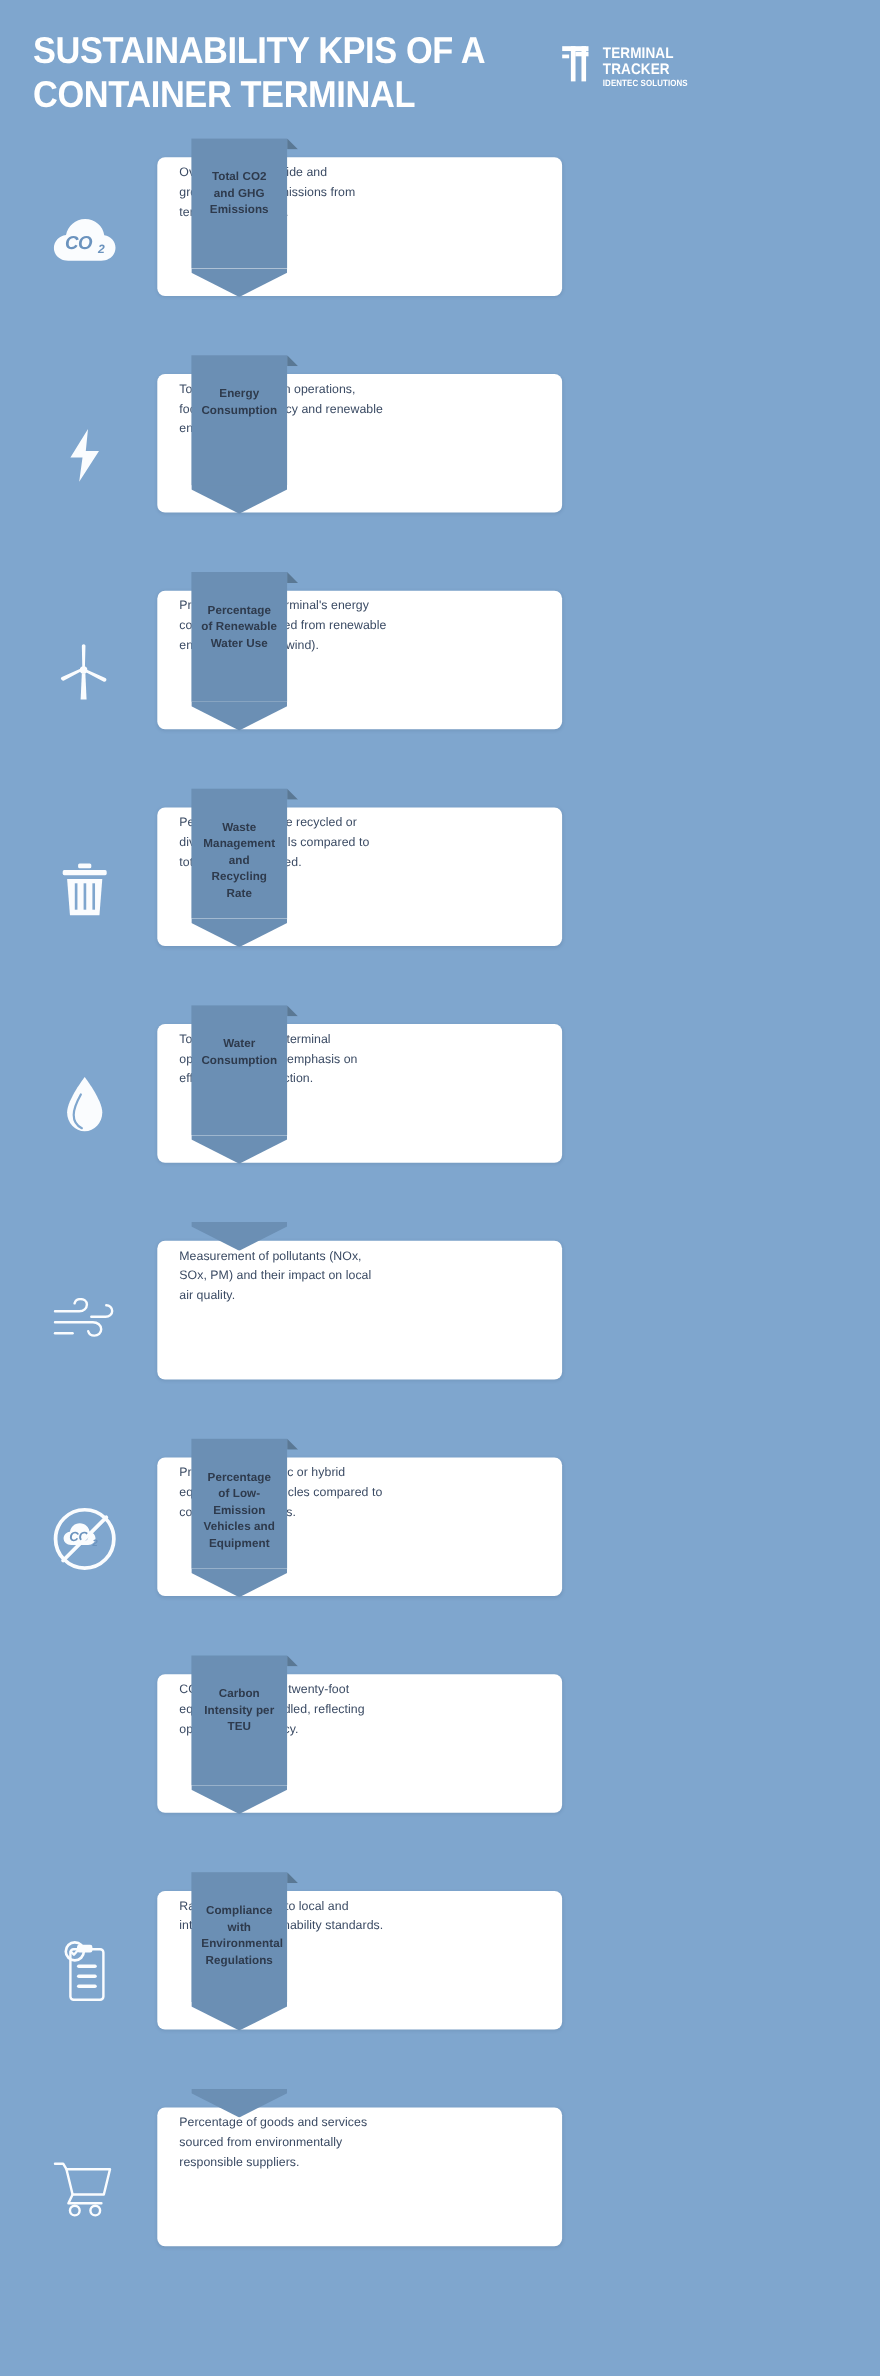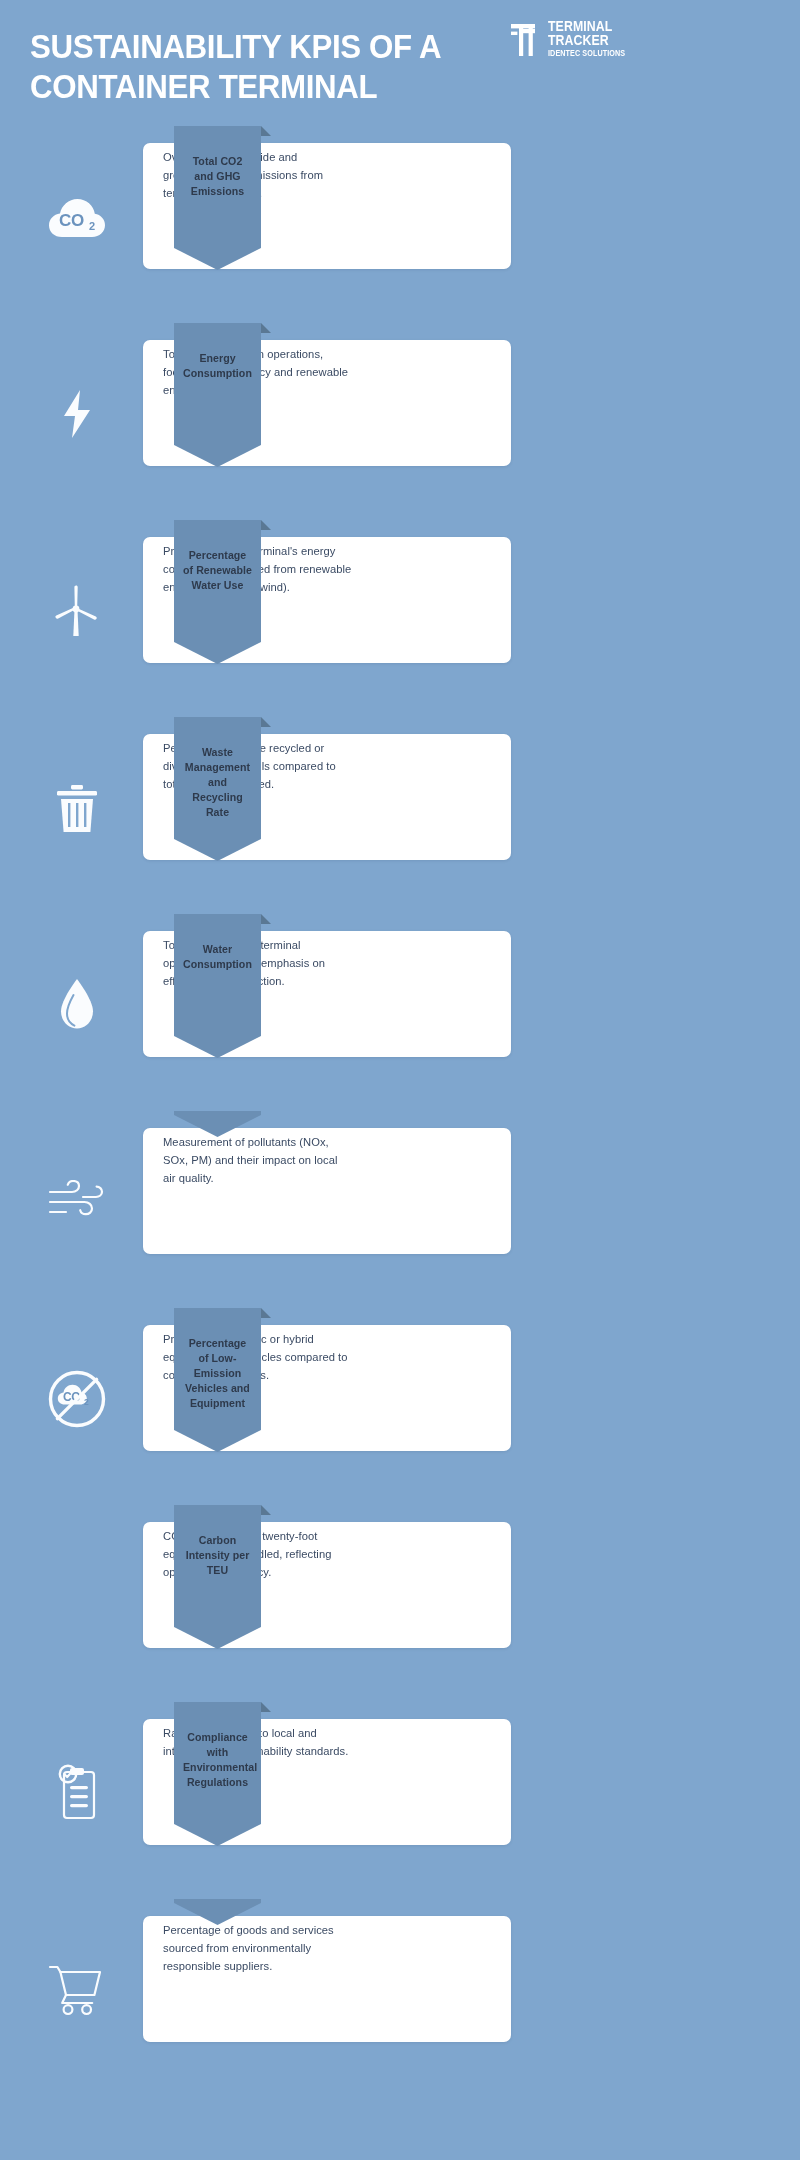--- a/index.html
+++ b/index.html
@@ -22,22 +22,22 @@
     color:#ffffff;
     font-weight:bold;
     font-size:34px;
     line-height:1.18;
     letter-spacing:-0.4px;
     text-transform:uppercase;
     transform:scaleX(0.92);
     transform-origin:left top;
   }
   .logo{
-    position:absolute;right:24px;top:18px;
-    display:flex;align-items:flex-end;gap:7px;
+    position:absolute;right:24px;top:40px;
+    display:flex;align-items:flex-start;gap:7px;
   }
   .logo-mark{width:30px;height:36px;flex:0 0 auto;}
   .logo-words{
     display:flex;flex-direction:column;justify-content:flex-start;
     color:#ffffff;line-height:1.02;padding-top:1px;
   }
   .logo-l1,.logo-l2{
     font-size:14px;font-weight:bold;letter-spacing:0.1px;
     transform:scaleX(0.88);transform-origin:left center;
   }
@@ -50,21 +50,21 @@
   .rows{position:absolute;top:118px;left:0;width:800px;}
   .row{
     position:relative;
     height:197px;
     width:800px;
   }
 
   
   .icon-cell{
     position:absolute;left:42px;top:0;width:70px;height:197px;
-    display:flex;align-items:center;justify-content:center;
+    display:flex;align-items:center;justify-content:center;font-style:italic;
   }
   .icon-cell svg{display:block;}
 
   
   .card{
     position:absolute;
     left:143px;top:25px;
     width:368px;height:126px;
     background:#ffffff;
     border-radius:7px;

